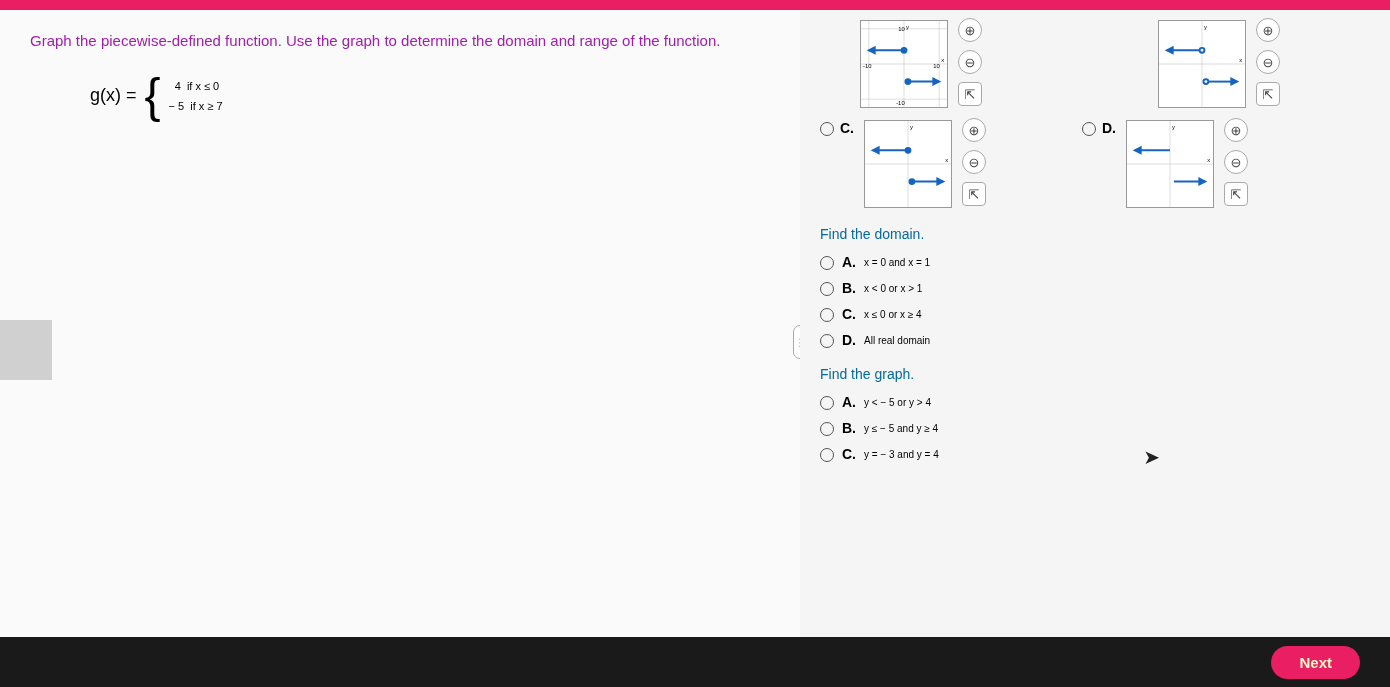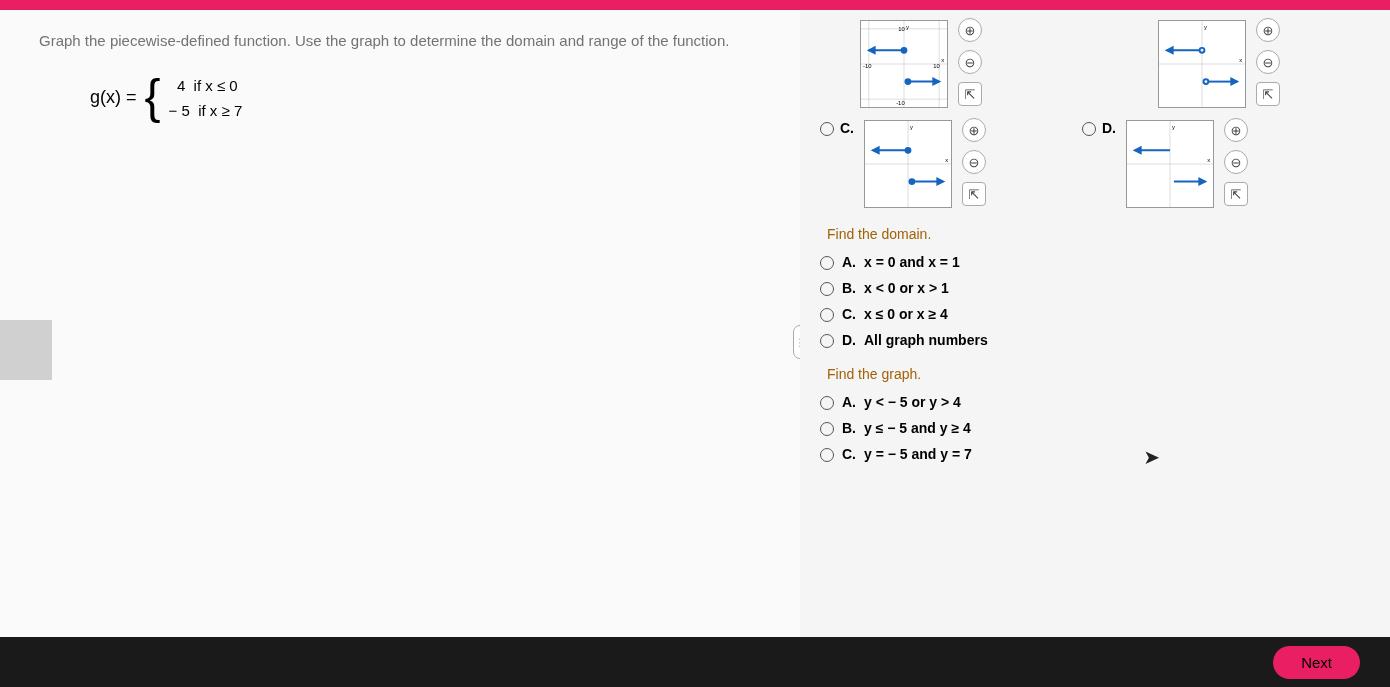--- a/index.html
+++ b/index.html
@@ -1,46 +1,46 @@
 <!DOCTYPE html>
 <html><head>
 <meta charset="utf-8">
 <style>
 * { box-sizing: border-box; margin: 0; padding: 0; }
 body { font-family: Arial, sans-serif; font-size: 14px; background: #e8e8e8; width: 1390px; height: 687px; position: relative; overflow: hidden; }
 .red-bar { position: absolute; top: 0; left: 0; right: 0; height: 10px; background: #e91e63; }
 .content-area { position: absolute; top: 10px; left: 0; right: 0; bottom: 50px; background: #f5f5f5; display: flex; }
 .left-panel { width: 800px; padding: 20px 30px; background: #fafafa; position: relative; }
 .left-stub { position: absolute; left: -8px; top: 310px; width: 60px; height: 60px; background: #d0d0d0; }
-.question-text { font-size: 15px; color: #737373; line-height: 1.5; margin-bottom: 24px; margin-left: 9px; }
+.question-text { font-size: 15px; color: #a21caf; line-height: 1.5; margin-bottom: 24px; }
 .equation { margin-left: 60px; display: flex; align-items: center; gap: 8px; }
 .eq-label { font-size: 18px; }
 .brace { font-size: 48px; font-weight: 100; line-height: 0.8; }
 .pieces { display: flex; flex-direction: column; gap: 8px; }
-.piece { font-size: 15px; white-space: pre; }
+.piece { font-size: 11px; white-space: pre; }
 .divider { position: absolute; left: 800px; top: 20px; bottom: 20px; width: 1px; background: #ccc; }
 .div-handle { position: absolute; left: 793px; top: 315px; width: 14px; height: 34px; background: #fff; border: 1px solid #aaa; border-radius: 7px; display: flex; align-items: center; justify-content: center; font-size: 10px; color: #888; }
 .right-panel { flex: 1; padding: 10px 20px; background: #f5f5f5; position: relative; }
 .graph-options-row { display: flex; gap: 130px; margin-bottom: 12px; }
 .graph-option { display: flex; align-items: flex-start; gap: 6px; }
 .graph-option.top { position:relative; }
 .radio { width: 14px; height: 14px; border: 1.5px solid #555; border-radius: 50%; flex-shrink: 0; margin-top: 2px; }
 .option-label { font-weight: bold; font-size: 14px; margin-right: 4px; }
 .graph-box { position: relative; }
 .mini-graph { width: 88px; height: 88px; background: #fff; border: 1px solid #999; position: relative; }
 .mini-graph svg { width: 100%; height: 100%; }
 .graph-tools { position: absolute; right: -34px; top: -2px; display: flex; flex-direction: column; gap: 8px; }
 .tool-btn { width: 24px; height: 24px; border: 1px solid #aaa; border-radius: 50%; background: #fff; display: flex; align-items: center; justify-content: center; font-size: 13px; color: #444; }
-.sub-heading { font-size: 14px; margin: 18px 0 12px 7px; color: #a16207; }
+.sub-heading { font-size: 14px; margin: 18px 0 12px 0; color: #0369a1; }
 .answer-option { display: flex; align-items: center; gap: 8px; margin-bottom: 10px; }
 .answer-option .opt-letter { font-weight: bold; font-size: 14px; }
-.answer-option .opt-text { font-size: 14px; font-weight: bold; }
+.answer-option .opt-text { font-size: 10px; }
 .cursor-icon { position: absolute; right: 230px; top: 435px; font-size: 20px; color: #222; }
 .footer { position: absolute; bottom: 0; left: 0; right: 0; height: 50px; background: #1a1a1a; display: flex; align-items: center; justify-content: flex-end; padding-right: 30px; }
-.next-btn { background: #e91e63; color: #000000; border: none; border-radius: 18px; padding: 8px 28px; font-size: 15px; font-weight: normal; }
+.next-btn { background: #e91e63; color: #fef9c3; border: none; border-radius: 18px; padding: 8px 28px; font-size: 15px; font-weight: bold; }
 </style>
 </head>
 <body>
 
 <div class="red-bar"></div>
 
 <div class="content-area">
   <div class="left-panel">
     <div class="left-stub"></div>
     <div class="question-text">Graph the piecewise-defined function. Use the graph to determine the domain and range of the function.</div>
@@ -197,38 +197,38 @@
         <span class="opt-text">x &lt; 0 or x &gt; 1</span>
       </div>
     <div class="answer-option">
         <div class="radio"></div>
         <span class="opt-letter">C.</span>
         <span class="opt-text">x ≤ 0 or x ≥ 4</span>
       </div>
     <div class="answer-option">
         <div class="radio"></div>
         <span class="opt-letter">D.</span>
-        <span class="opt-text">All graph numbers</span>
+        <span class="opt-text">All real domain</span>
       </div>
 
     <div class="sub-heading">Find the graph.</div>
     <div class="answer-option">
         <div class="radio"></div>
         <span class="opt-letter">A.</span>
         <span class="opt-text">y &lt; − 5 or y &gt; 4</span>
       </div>
     <div class="answer-option">
         <div class="radio"></div>
         <span class="opt-letter">B.</span>
         <span class="opt-text">y ≤ − 5 and y ≥ 4</span>
       </div>
     <div class="answer-option">
         <div class="radio"></div>
         <span class="opt-letter">C.</span>
-        <span class="opt-text">y = − 5 and y = 7</span>
+        <span class="opt-text">y = − 3 and y = 4</span>
       </div>
 
     <div class="cursor-icon">➤</div>
   </div>
 </div>
 
 <div class="footer">
   <button class="next-btn">Next</button>
 </div>
 

